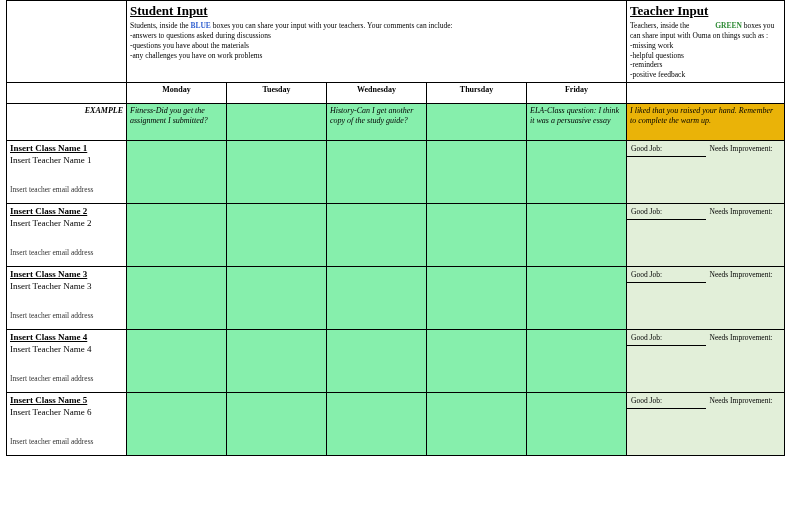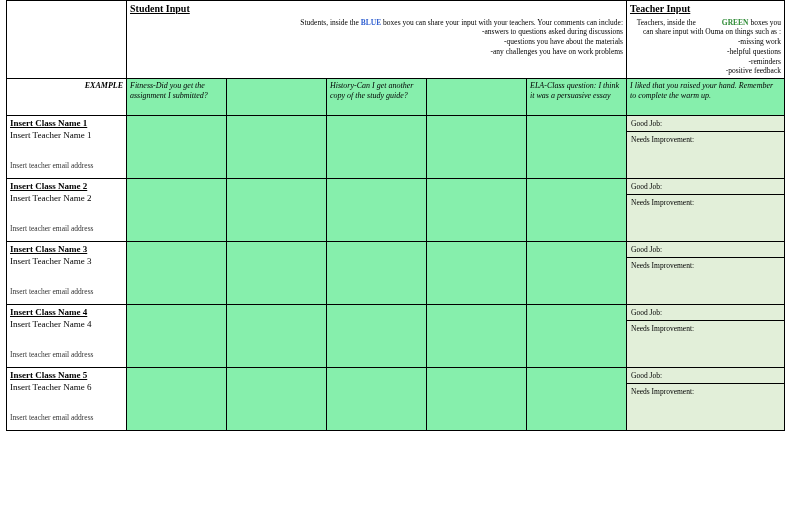--- a/index.html
+++ b/index.html
@@ -49,26 +49,26 @@
   
   col.c-name  { width: 120px; }
   col.c-day   { width: 100px; }
   col.c-teach { width: 158px; }
 
   
   .hdr-cell { height: 56px; }
   .hdr-title {
     font-weight: bold;
     text-decoration: underline;
-    font-size: 10px;
+    font-size: 13px;
     display: block;
     margin-bottom: 2px;
   }
   .hdr-body { font-size: 7.5px; line-height: 1.3; }
-  .hdr-body div { white-space: nowrap; text-align: right; }
+  .hdr-body div { white-space: nowrap; }
   .blue-word { color: #2f5fd0; font-weight: bold; }
   .green-word { color: #2e8b35; font-weight: bold; padding-left: 24px; }
 
   
   .day-head {
     text-align: center;
     font-weight: bold;
     font-size: 10px;
     height: 16px;
     vertical-align: middle;
@@ -85,40 +85,40 @@
     padding-right: 6px;
   }
   .example-cell {
     font-style: italic;
     font-size: 7.5px;
     height: 32px;
   }
   .example-teacher {
     font-style: italic;
     font-size: 7.5px;
-    background: #86efac;
+    background: #eab308;
     height: 32px;
   }
 
   
   .name-cell { height: 58px; }
   .name-class {
     font-weight: bold;
     text-decoration: underline;
     font-size: 9px;
     display: block;
     margin-bottom: 1px;
   }
   .name-teacher { font-size: 9px; display: block; }
   .name-email { font-size: 7.5px; display: block; color: #333333; margin-top: 19px; }
 
   .blue-cell { background: #86efac; }
   .green-cell { background: #e2efd9; padding: 0 !important; }
 
-  .fb-stack { display: flex; flex-direction: column; height: 100%; }
+  .fb-stack { display: flex; flex-direction: row; height: 100%; }
   .fb-box {
     flex: 1 1 50%;
     border-bottom: 1px solid #000000;
     font-size: 7.5px;
     padding: 3px 4px;
     box-sizing: border-box;
   }
   .fb-box:last-child { border-bottom: none; }
 </style>
 </head>
@@ -156,20 +156,29 @@
           <div class="hdr-body">
             <div style="white-space:normal;"><span>Teachers, inside the </span><span class="green-word">GREEN</span><span> boxes you can share input with Ouma on things such as :</span></div>
             <div>-missing work</div>
             <div>-helpful questions</div>
             <div>-reminders</div>
             <div>-positive feedback</div>
           </div>
         </td>
       </tr>
 
+      <tr>
+        <td class="day-head"></td>
+        <td class="day-head">Monday</td>
+        <td class="day-head">Tuesday</td>
+        <td class="day-head">Wednesday</td>
+        <td class="day-head">Thursday</td>
+        <td class="day-head">Friday</td>
+        <td class="day-head"></td>
+      </tr>
 
       <tr>
         <td class="example-label">EXAMPLE</td>
         <td class="example-cell blue-cell">Fitness-Did you get the assignment I submitted?</td>
         <td class="example-cell blue-cell"></td>
         <td class="example-cell blue-cell">History-Can I get another copy of the study guide?</td>
         <td class="example-cell blue-cell"></td>
         <td class="example-cell blue-cell">ELA-Class question: I think it was a persuasive essay</td>
         <td class="example-teacher">I liked that you raised your hand. Remember to complete the warm up.</td>
       </tr>

